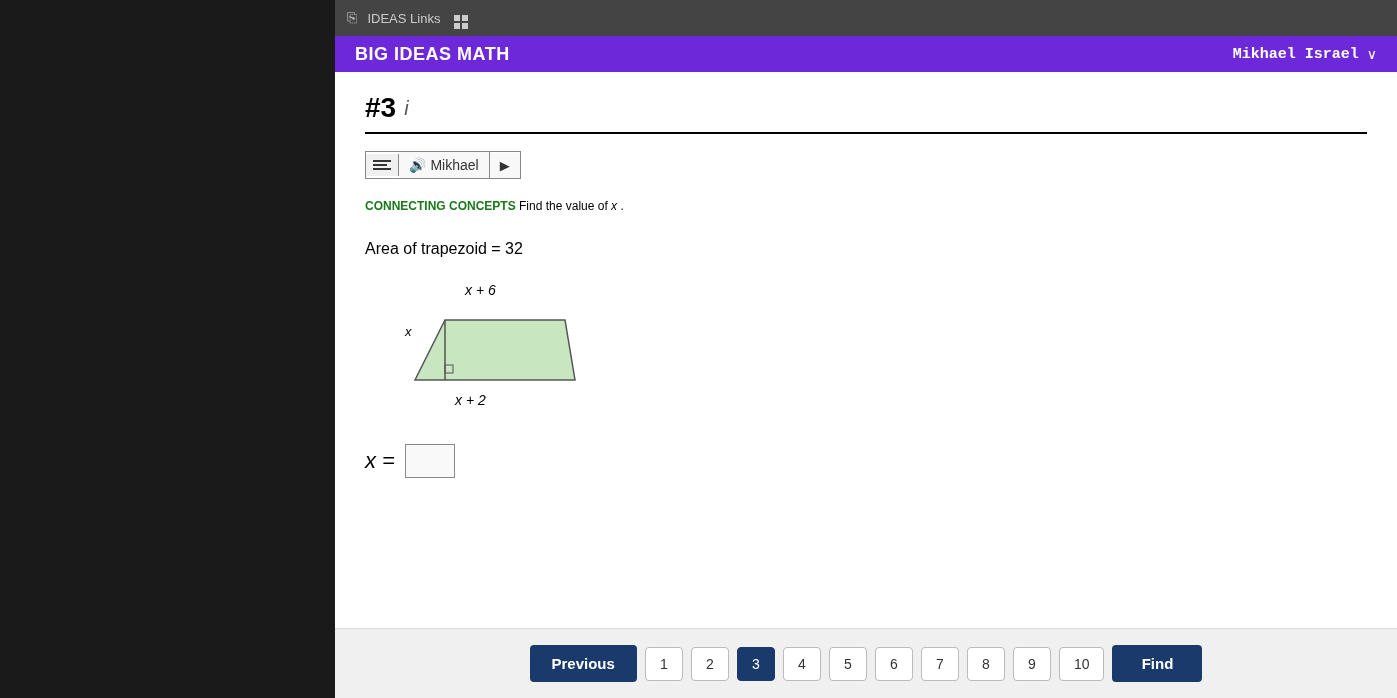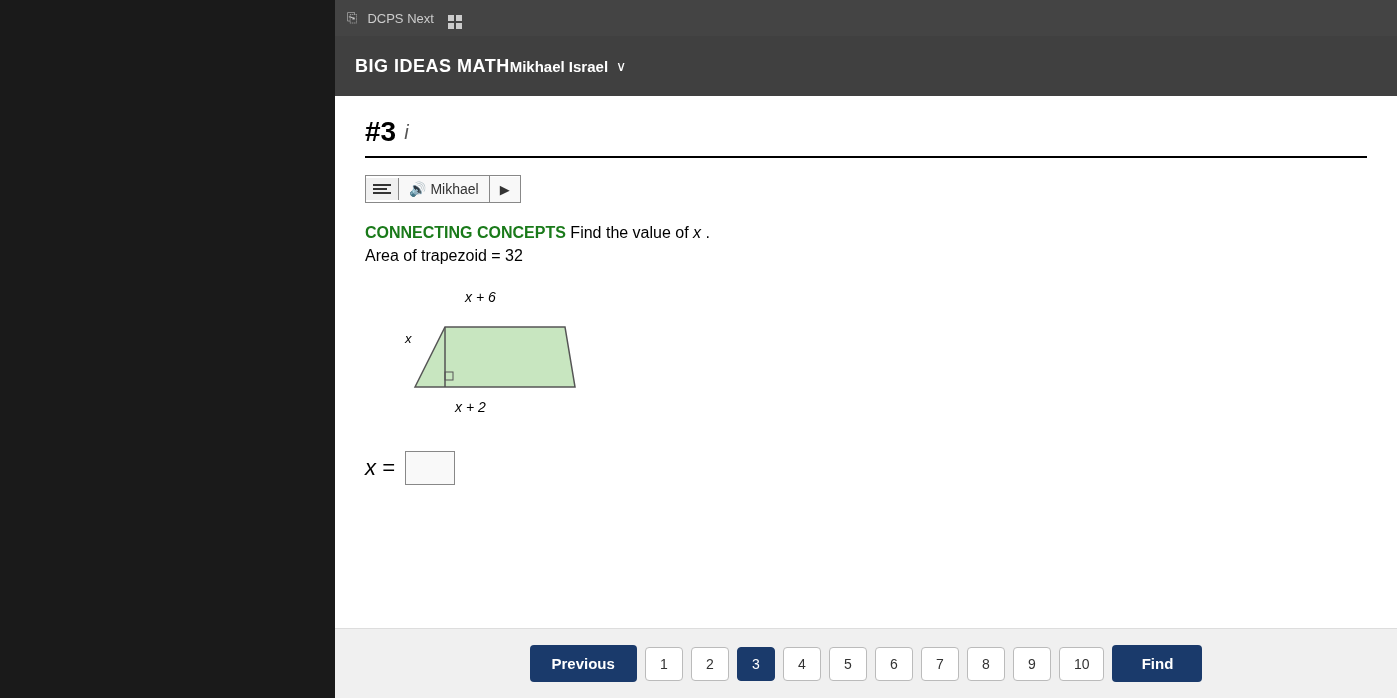--- a/index.html
+++ b/index.html
@@ -49,36 +49,38 @@
       width: 14px;
       height: 14px;
     }
     .grid-icon span {
       background: #ccc;
       display: block;
     }
 
     
     .header {
-      background: #404040;
-      height: 60px;
-      display: flex;
-      align-items: center;
+      background: #6d28d9;
+      height: 36px;
+      display: flex;
+      align-items: center;
+      justify-content: space-between;
       padding: 0 20px;
     }
     .header-title {
       color: #fff;
       font-weight: bold;
       font-size: 18px;
       letter-spacing: 0.5px;
     }
     .header-user {
       color: #fff;
       font-weight: bold;
       font-size: 15px;
+      font-family: Liberation Mono, monospace;
     }
     .header-chevron {
       color: #fff;
       font-size: 14px;
       margin-left: 8px;
     }
 
     
     .question-area {
       flex: 1;
@@ -154,22 +156,22 @@
       padding: 5px 10px;
       background: #f8f8f8;
       border: none;
       cursor: pointer;
       font-size: 13px;
       color: #333;
     }
 
     
     .problem-label {
-      font-size: 16px;
-      margin-bottom: 2px;
+      font-size: 12px;
+      margin-bottom: 25px;
       line-height: 1.5;
     }
     .connecting-concepts {
       color: #1a7a1a;
       font-weight: bold;
     }
 
     .area-text {
       font-size: 16px;
       margin-bottom: 24px;
@@ -265,21 +267,21 @@
   </style>
 </head>
 <body>
 
 <div class="left-dark"></div>
 
 <div class="main-content">
 
   <div class="top-bar">
     <span class="top-bar-icon">⎘</span>
-    <span class="top-bar-label">DCPS Next</span>
+    <span class="top-bar-label">IDEAS Links</span>
     <span style="margin-left:4px;">
       <span class="grid-icon">
         <span></span>
           <span></span>
           <span></span>
           <span></span>
       </span>
     </span>
   </div>
 

